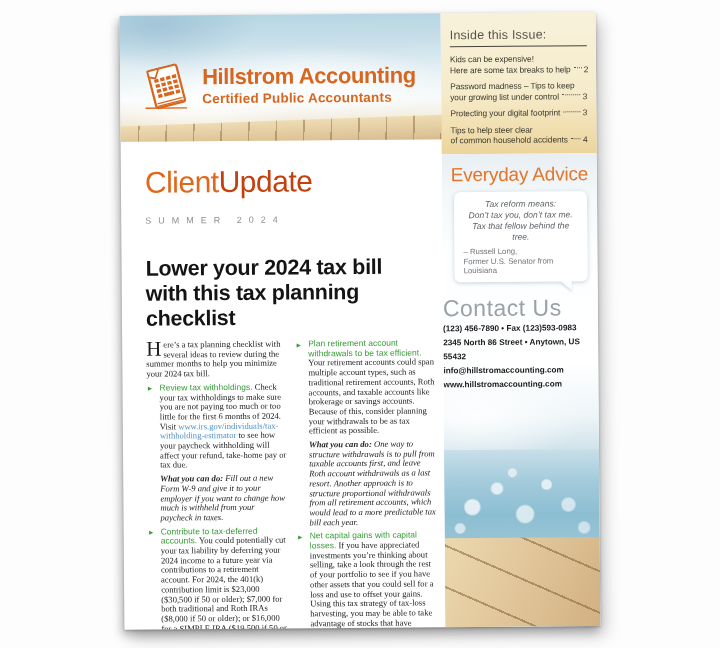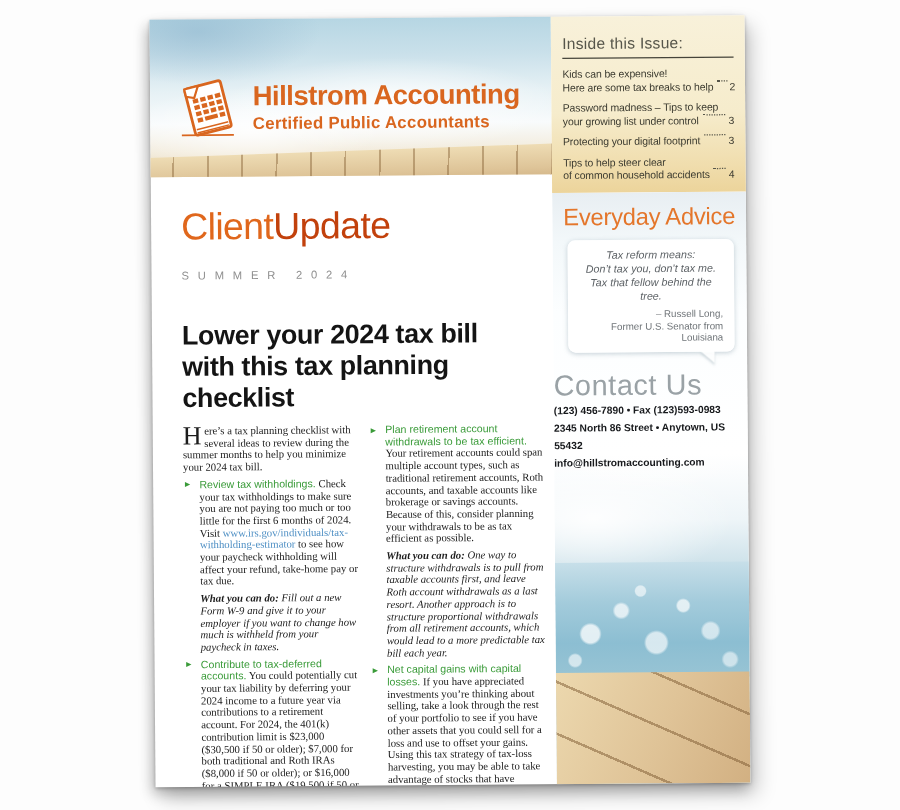--- a/index.html
+++ b/index.html
@@ -29,21 +29,21 @@
   .brand-name { font-size:22px; font-weight:bold; color:#d9661f; letter-spacing:-.4px; line-height:24px; }
   .brand-tag  { font-size:13.5px; font-weight:bold; color:#d9661f; letter-spacing:.2px; margin-top:2px; }
 
   
   .inside-panel { position:absolute; left:321px; top:0; width:155px; height:141px;
       padding:15px 9px 0 9px;
       background:linear-gradient(180deg,#f8f1da 0,#f6eccc 55%,#f0ddad 85%,#ecd49b 100%); }
   .inside-title { font-size:12.5px; color:#56554a; letter-spacing:.2px; }
   .inside-rule { border-top:1px solid #45443a; margin:4px 0 7px 0; }
   .ti { margin-bottom:6px; color:#3c3b30; font-size:8.4px; line-height:10.5px; letter-spacing:-.1px; }
-  .ti-row { display:flex; align-items:flex-start; }
+  .ti-row { display:flex; align-items:center; }
   .ti-row .txt { white-space:nowrap; }
   .leader { flex:1; border-bottom:1.3px dotted #57564a; margin:0 2px 2px 3px; min-width:8px; }
 
   
   .main { position:absolute; left:0; top:126px; width:321px; height:488px; padding:26px 7px 0 24px; overflow:hidden; }
   .masthead { line-height:30px; }
   .mh-accent { font-size:30px; color:#e0671c; letter-spacing:-.5px; }
   .mh-rest { font-size:30px; color:#c2410c; letter-spacing:-.5px; }
   .mh-season { font-size:9px; color:#8f8f8f; letter-spacing:7px; margin-top:3px; }
   .headline { font-size:21.5px; line-height:25px; font-weight:bold; color:#141414; letter-spacing:-.3px; margin-top:21px; }
@@ -83,21 +83,21 @@
     background:
       repeating-linear-gradient(24deg, rgba(125,90,50,0) 0 36px, rgba(125,90,50,.5) 36px 38px),
       linear-gradient(115deg,#ecd8ae 0,#dfc397 55%,#d2b082 100%);
   }
   .sb-content { position:absolute; inset:0; }
   .advice { padding:10px 8px 0 8px; }
   .advice-title { text-align:center; font-size:19px; color:#e4762b; letter-spacing:-.2px; }
   .quote-bubble { position:relative; margin:6px 2px 0 4px; background:rgba(255,255,255,.93); border-radius:6px;
                   padding:7px 9px 6px 9px; box-shadow:0 1px 4px rgba(110,135,150,.4); }
   .quote-line { text-align:center; font-style:italic; font-size:8.6px; line-height:11px; color:#5e6367; }
-  .quote-attr { text-align:right; font-size:7.8px; line-height:9.5px; color:#6f7478; margin-top:4px; }
+  .quote-attr { text-align:left; font-size:7.8px; line-height:9.5px; color:#6f7478; margin-top:4px; }
   .bubble-tail { position:absolute; right:16px; bottom:-9px; width:0; height:0;
                  border-left:12px solid transparent; border-top:10px solid rgba(255,255,255,.95);
                  filter:drop-shadow(0 2px 1px rgba(110,135,150,.3)); }
   .contact { margin-top:13px; }
   .contact-title { font-size:23px; color:#9aa2a6; letter-spacing:.5px; }
   .contact-line { font-size:8.2px; font-weight:bold; color:#17191c; line-height:13.5px; margin-top:.5px; }
   .contact-line:first-of-type { margin-top:7px; }
 </style>
 </head>
 <body>
@@ -238,18 +238,19 @@
             <div class="quote-attr"><span>– Russell Long,</span><br><span>Former U.S. Senator from Louisiana</span></div>
             <div class="bubble-tail"></div>
           </div>
         </div>
 
         <div class="contact">
           <div class="contact-title">Contact Us</div>
           <div class="contact-line">(123) 456-7890 • Fax (123)593-0983</div>
           <div class="contact-line">2345 North 86 Street • Anytown, US 55432</div>
           <div class="contact-line">info@hillstromaccounting.com</div>
+          <div class="contact-line">www.hillstromaccounting.com</div>
         </div>
       </div>
     </div>
 
   </div>
 </div>
 
 </body></html>

